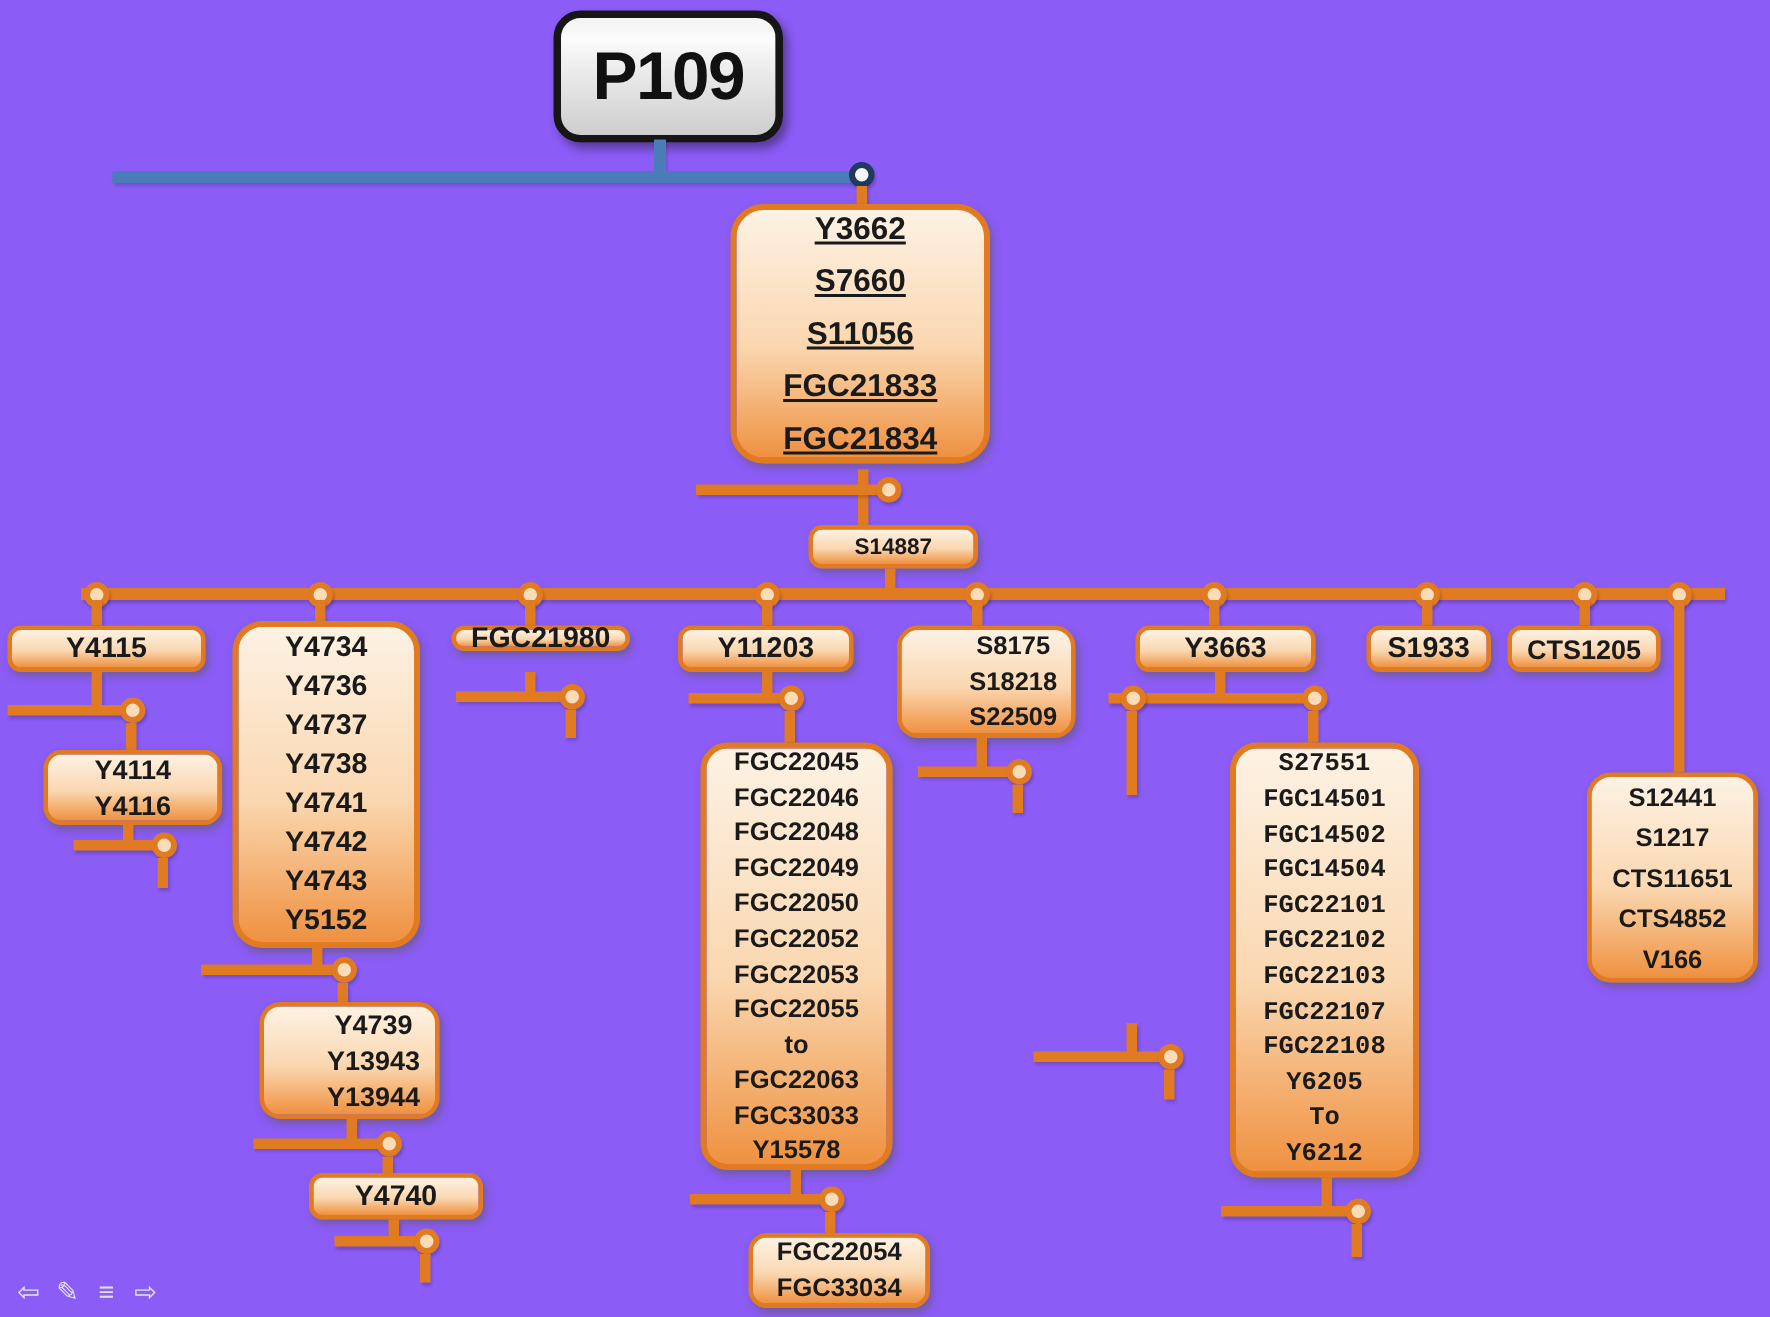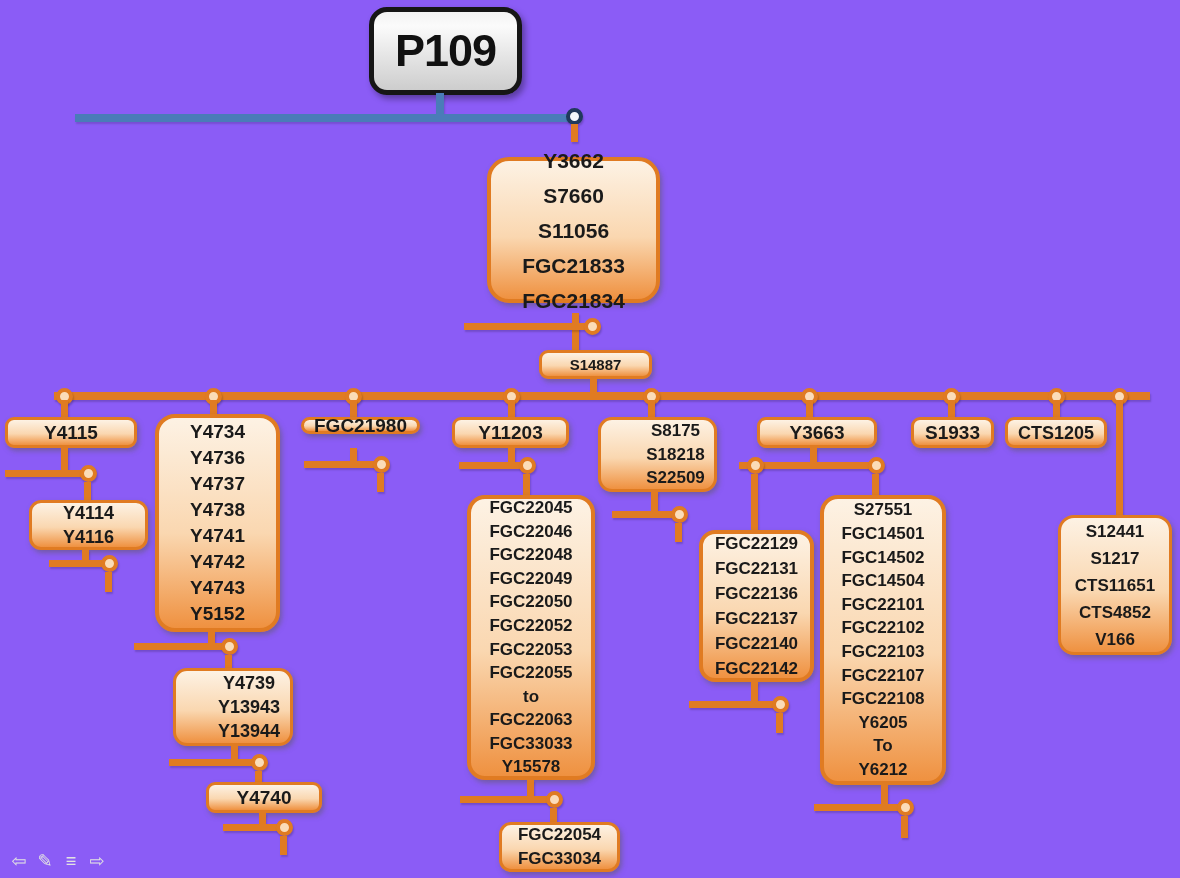--- a/index.html
+++ b/index.html
@@ -63,21 +63,21 @@
 
   <div id="p109">
     <span class="lbl">P109</span>
   </div>
 
   <div class="bvl" style="left:436px; top:93px; width:8px; height:24px;"></div>
   <div class="bhl" style="left:75px; top:114px; width:500px; height:8px;"></div>
   <div class="ndot" style="left:566px; top:108px;"></div>
   <div class="vl" style="left:571px; top:124px; width:7px; height:18px;"></div>
 
-  <div class="box bx-lg f21" style="left:487px; top:157px; width:173px; height:146px;">
+  <div class="box bx-lg f21" style="left:487px; top:136px; width:173px; height:173px;text-decoration:underline;">
       <div class="lbl">Y3662</div>
       <div class="lbl">S7660</div>
       <div class="lbl">S11056</div>
       <div class="lbl">FGC21833</div>
       <div class="lbl">FGC21834</div>
     </div>
   <div class="vl" style="left:572px; top:313px; width:7px; height:38px;"></div>
   <div class="hl" style="left:464px; top:323px; width:128px; height:7px;"></div>
   <div class="dot" style="left:584px; top:318px;"></div>
 
@@ -217,34 +217,26 @@
   <div class="vl" style="left:651px; top:492px; width:7px; height:21px;"></div>
   <div class="hl" style="left:612px; top:511px; width:66px; height:7px;"></div>
   <div class="dot" style="left:671px; top:506px;"></div>
   <div class="vl" style="left:675px; top:523px; width:7px; height:19px;"></div>
 
   <div class="vl" style="left:810px; top:448px; width:7px; height:16px;"></div>
   <div class="hl" style="left:739px; top:462px; width:138px; height:7px;"></div>
   <div class="dot" style="left:747px; top:457px;"></div>
   <div class="dot" style="left:868px; top:457px;"></div>
   <div class="vl" style="left:751px; top:474px; width:7px; height:56px;"></div>
-  <div class="box bx-lg f17b" style="left:699px; top:530px; width:115px; height:152px; border-radius:16px;">
-      <div class="lbl">FGC22129</div>
-      <div class="lbl">FGC22131</div>
-      <div class="lbl">FGC22136</div>
-      <div class="lbl">FGC22137</div>
-      <div class="lbl">FGC22140</div>
-      <div class="lbl">FGC22142</div>
-    </div>
   <div class="vl" style="left:751px; top:682px; width:7px; height:21px;"></div>
   <div class="hl" style="left:689px; top:701px; width:90px; height:7px;"></div>
   <div class="dot" style="left:772px; top:696px;"></div>
   <div class="vl" style="left:776px; top:713px; width:7px; height:20px;"></div>
   <div class="vl" style="left:872px; top:474px; width:7px; height:21px;"></div>
-  <div class="box bx-lg f17" style="left:820px; top:495px; width:126px; height:290px; border-radius:18px;">
+  <div class="box bx-lg f17" style="left:820px; top:495px; width:126px; height:290px; border-radius:18px;font-family:Liberation Mono, monospace;">
       <div class="lbl">S27551</div>
       <div class="lbl">FGC14501</div>
       <div class="lbl">FGC14502</div>
       <div class="lbl">FGC14504</div>
       <div class="lbl">FGC22101</div>
       <div class="lbl">FGC22102</div>
       <div class="lbl">FGC22103</div>
       <div class="lbl">FGC22107</div>
       <div class="lbl">FGC22108</div>
       <div class="lbl">Y6205</div>

